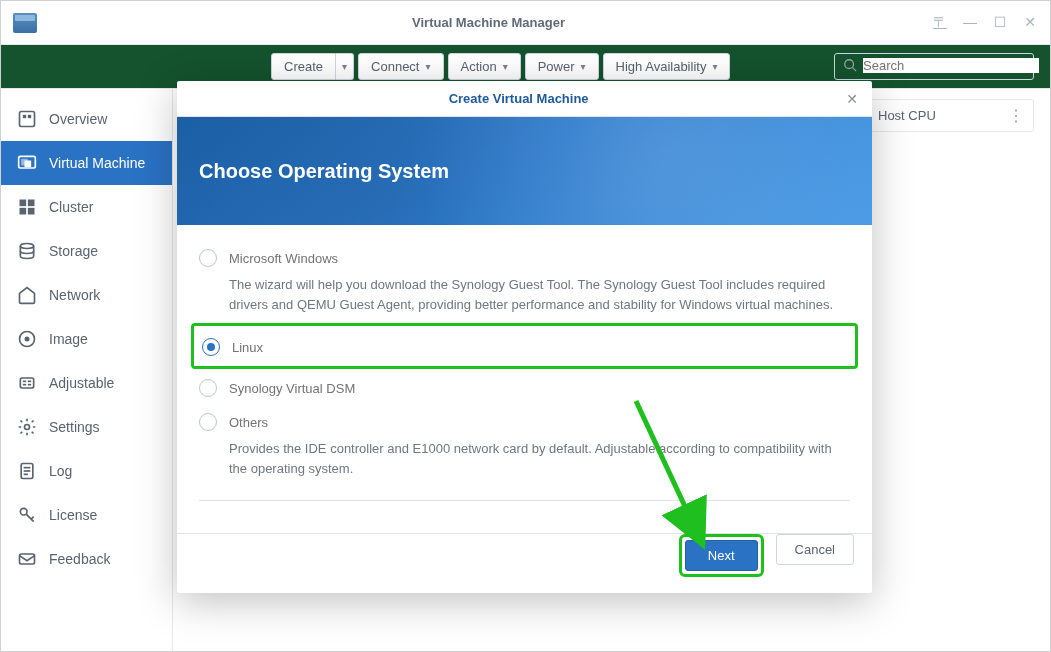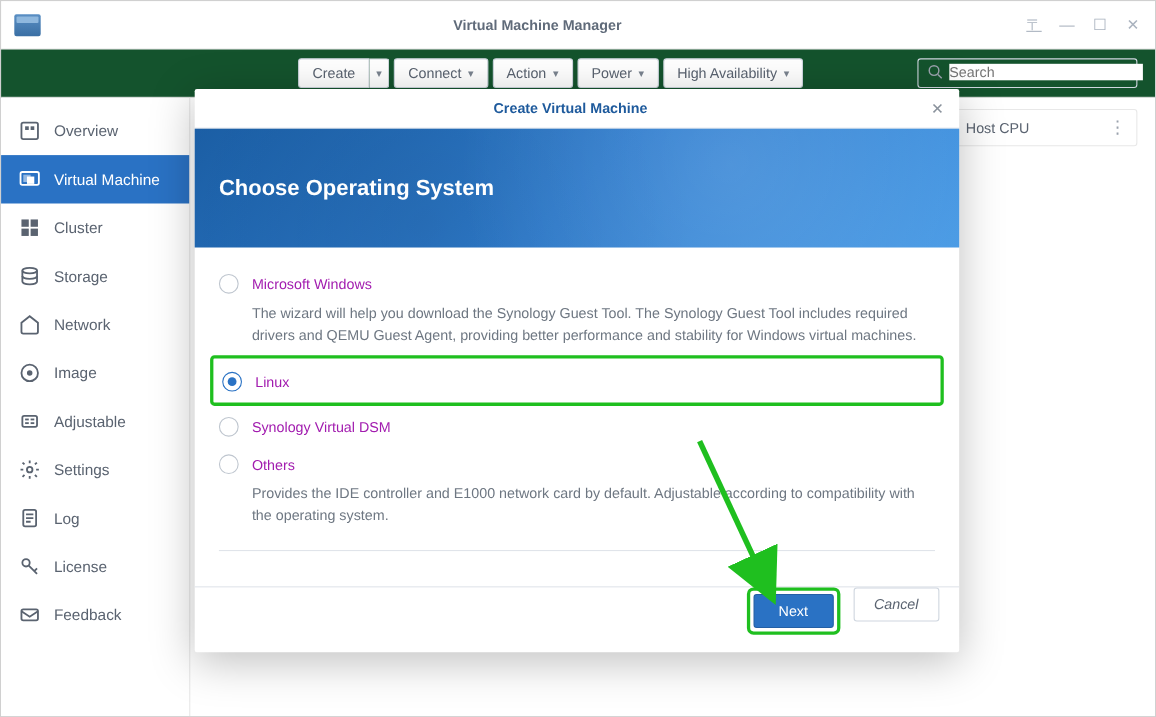--- a/index.html
+++ b/index.html
@@ -35,26 +35,26 @@
   .dialog-close { color:#8a929c; cursor:pointer; font-size:14px;}
   .dialog-hero { height:108px; background: linear-gradient(135deg,#1b5fa6 0%, #2f7dcf 50%, #4a9be5 100%); position:relative; display:flex; align-items:center; padding:0 22px; }
   .dialog-hero::after{content:"";position:absolute;inset:0;background:radial-gradient(circle at 70% 30%, rgba(255,255,255,0.12), transparent 50%),radial-gradient(circle at 30% 80%, rgba(0,0,0,0.08), transparent 50%);}
   .dialog-hero h2 { color:#fff; font-size:20px; font-weight:600; position:relative; z-index:1;}
   .dialog-body { flex:1; padding: 18px 22px 8px 22px; overflow:auto; }
   .opt { padding: 6px 0 10px 0; }
   .opt-head { display:flex; align-items:center; gap:12px; cursor:pointer;}
   .radio { width:18px; height:18px; border:1px solid #bfc6cf; border-radius:50%; display:inline-flex; align-items:center; justify-content:center; background:#fff;}
   .radio.selected { border-color:#2a72c4; }
   .radio.selected::after { content:""; width:8px; height:8px; background:#2a72c4; border-radius:50%; }
-  .opt-label { color:#a21caf; font-size:13px;}
+  .opt-label { color:#737373; font-size:13px;}
   .opt-desc { color:#6e7782; font-size:13px; line-height:1.55; padding: 8px 0 4px 30px;}
   .highlight { border:3px solid #1fbf1f; border-radius:4px; padding:6px 8px 8px 8px; margin: -6px -8px 4px -8px;}
   .dialog-footer { height:60px; border-top:1px solid #e0e4ea; display:flex; align-items:flex-start; justify-content:flex-end; gap:12px; padding:0 18px;}
   .btn-primary { background:#2a72c4; border:1px solid #235fa5; color:#fff; padding:7px 22px; border-radius:3px; cursor:pointer; font-size:13px;}
-  .btn-secondary { background:#fff; border:1px solid #cfd6df; color:#5a6370; padding:7px 18px; border-radius:3px; cursor:pointer; font-size:13px;font-style:italic;}
+  .btn-secondary { background:#fff; border:1px solid #cfd6df; color:#5a6370; padding:7px 18px; border-radius:3px; cursor:pointer; font-size:13px;}
   .next-highlight { border:3px solid #1fbf1f; border-radius:6px; padding:3px; }
   .arrow { position:absolute; pointer-events:none; }
   .divider-line { border:none; border-top:1px solid #e0e4ea; margin: 6px 0 0 0;}
 </style>
 </head>
 <body>
 
 <div class="window">
 
   <div class="titlebar">

